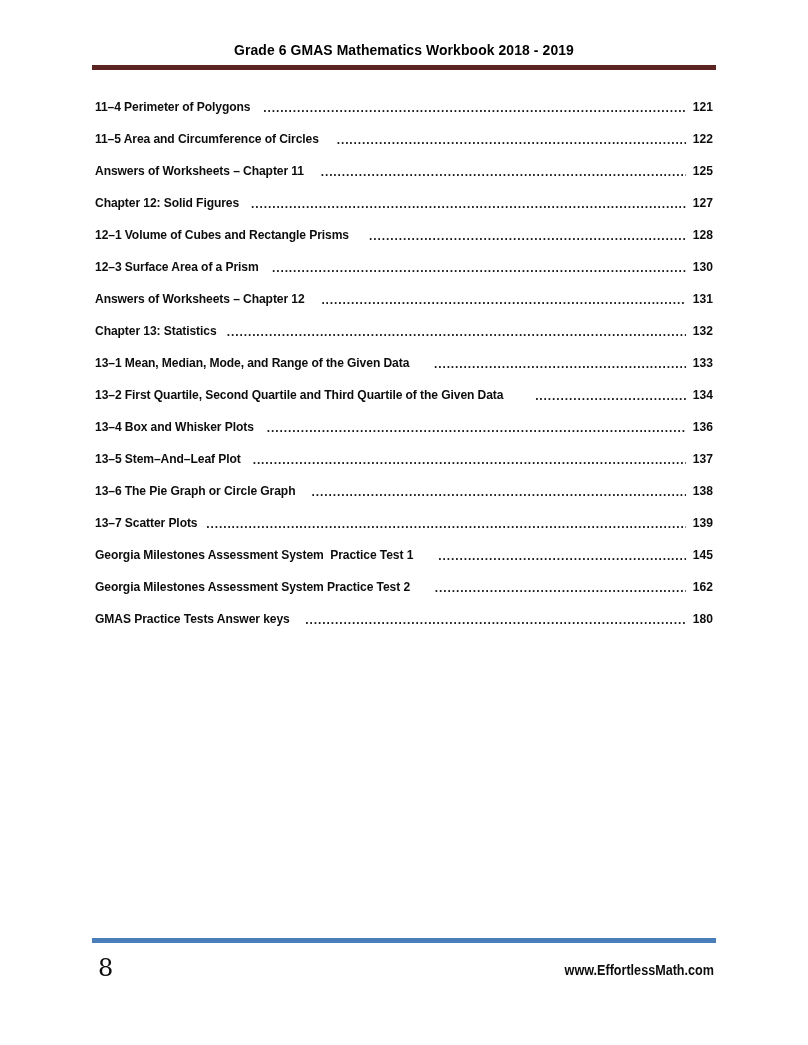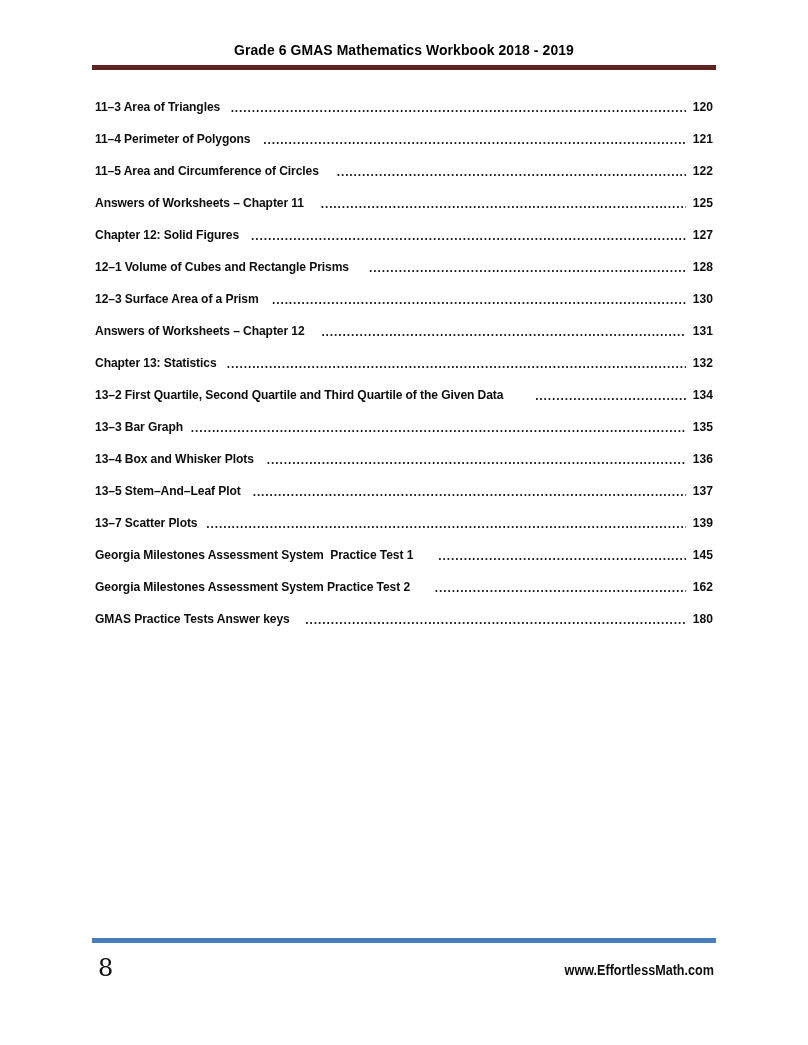--- a/index.html
+++ b/index.html
@@ -158,25 +158,20 @@
 
 <div class="page">
 
   <div class="header">
     <div class="header-title">Grade 6 GMAS Mathematics Workbook 2018 - 2019</div>
     <div class="header-rule" style="background: rgb(91, 36, 32);"></div>
   </div>
 
   <div class="toc" id="toc-list">
       <div class="toc-entry">
-        <span class="toc-title">11–3 Area of Triangles</span>
-        <span class="toc-leader"></span>
-        <span class="toc-page">120</span>
-      </div>
-      <div class="toc-entry">
         <span class="toc-title">11–4 Perimeter of Polygons</span>
         <span class="toc-leader"></span>
         <span class="toc-page">121</span>
       </div>
       <div class="toc-entry">
         <span class="toc-title">11–5 Area and Circumference of Circles</span>
         <span class="toc-leader"></span>
         <span class="toc-page">122</span>
       </div>
       <div class="toc-entry">
@@ -203,38 +198,43 @@
         <span class="toc-title">Answers of Worksheets – Chapter 12</span>
         <span class="toc-leader"></span>
         <span class="toc-page">131</span>
       </div>
       <div class="toc-entry">
         <span class="toc-title">Chapter 13: Statistics</span>
         <span class="toc-leader"></span>
         <span class="toc-page">132</span>
       </div>
       <div class="toc-entry">
+        <span class="toc-title">13–1 Mean, Median, Mode, and Range of the Given Data</span>
+        <span class="toc-leader"></span>
+        <span class="toc-page">133</span>
+      </div>
+      <div class="toc-entry">
         <span class="toc-title">13–2 First Quartile, Second Quartile and Third Quartile of the Given Data</span>
         <span class="toc-leader"></span>
         <span class="toc-page">134</span>
       </div>
       <div class="toc-entry">
-        <span class="toc-title">13–3 Bar Graph</span>
-        <span class="toc-leader"></span>
-        <span class="toc-page">135</span>
-      </div>
-      <div class="toc-entry">
         <span class="toc-title">13–4 Box and Whisker Plots</span>
         <span class="toc-leader"></span>
         <span class="toc-page">136</span>
       </div>
       <div class="toc-entry">
         <span class="toc-title">13–5 Stem–And–Leaf Plot</span>
         <span class="toc-leader"></span>
         <span class="toc-page">137</span>
+      </div>
+      <div class="toc-entry">
+        <span class="toc-title">13–6 The Pie Graph or Circle Graph</span>
+        <span class="toc-leader"></span>
+        <span class="toc-page">138</span>
       </div>
       <div class="toc-entry">
         <span class="toc-title">13–7 Scatter Plots</span>
         <span class="toc-leader"></span>
         <span class="toc-page">139</span>
       </div>
       <div class="toc-entry">
         <span class="toc-title">Georgia Milestones Assessment System  Practice Test 1</span>
         <span class="toc-leader"></span>
         <span class="toc-page">145</span>

